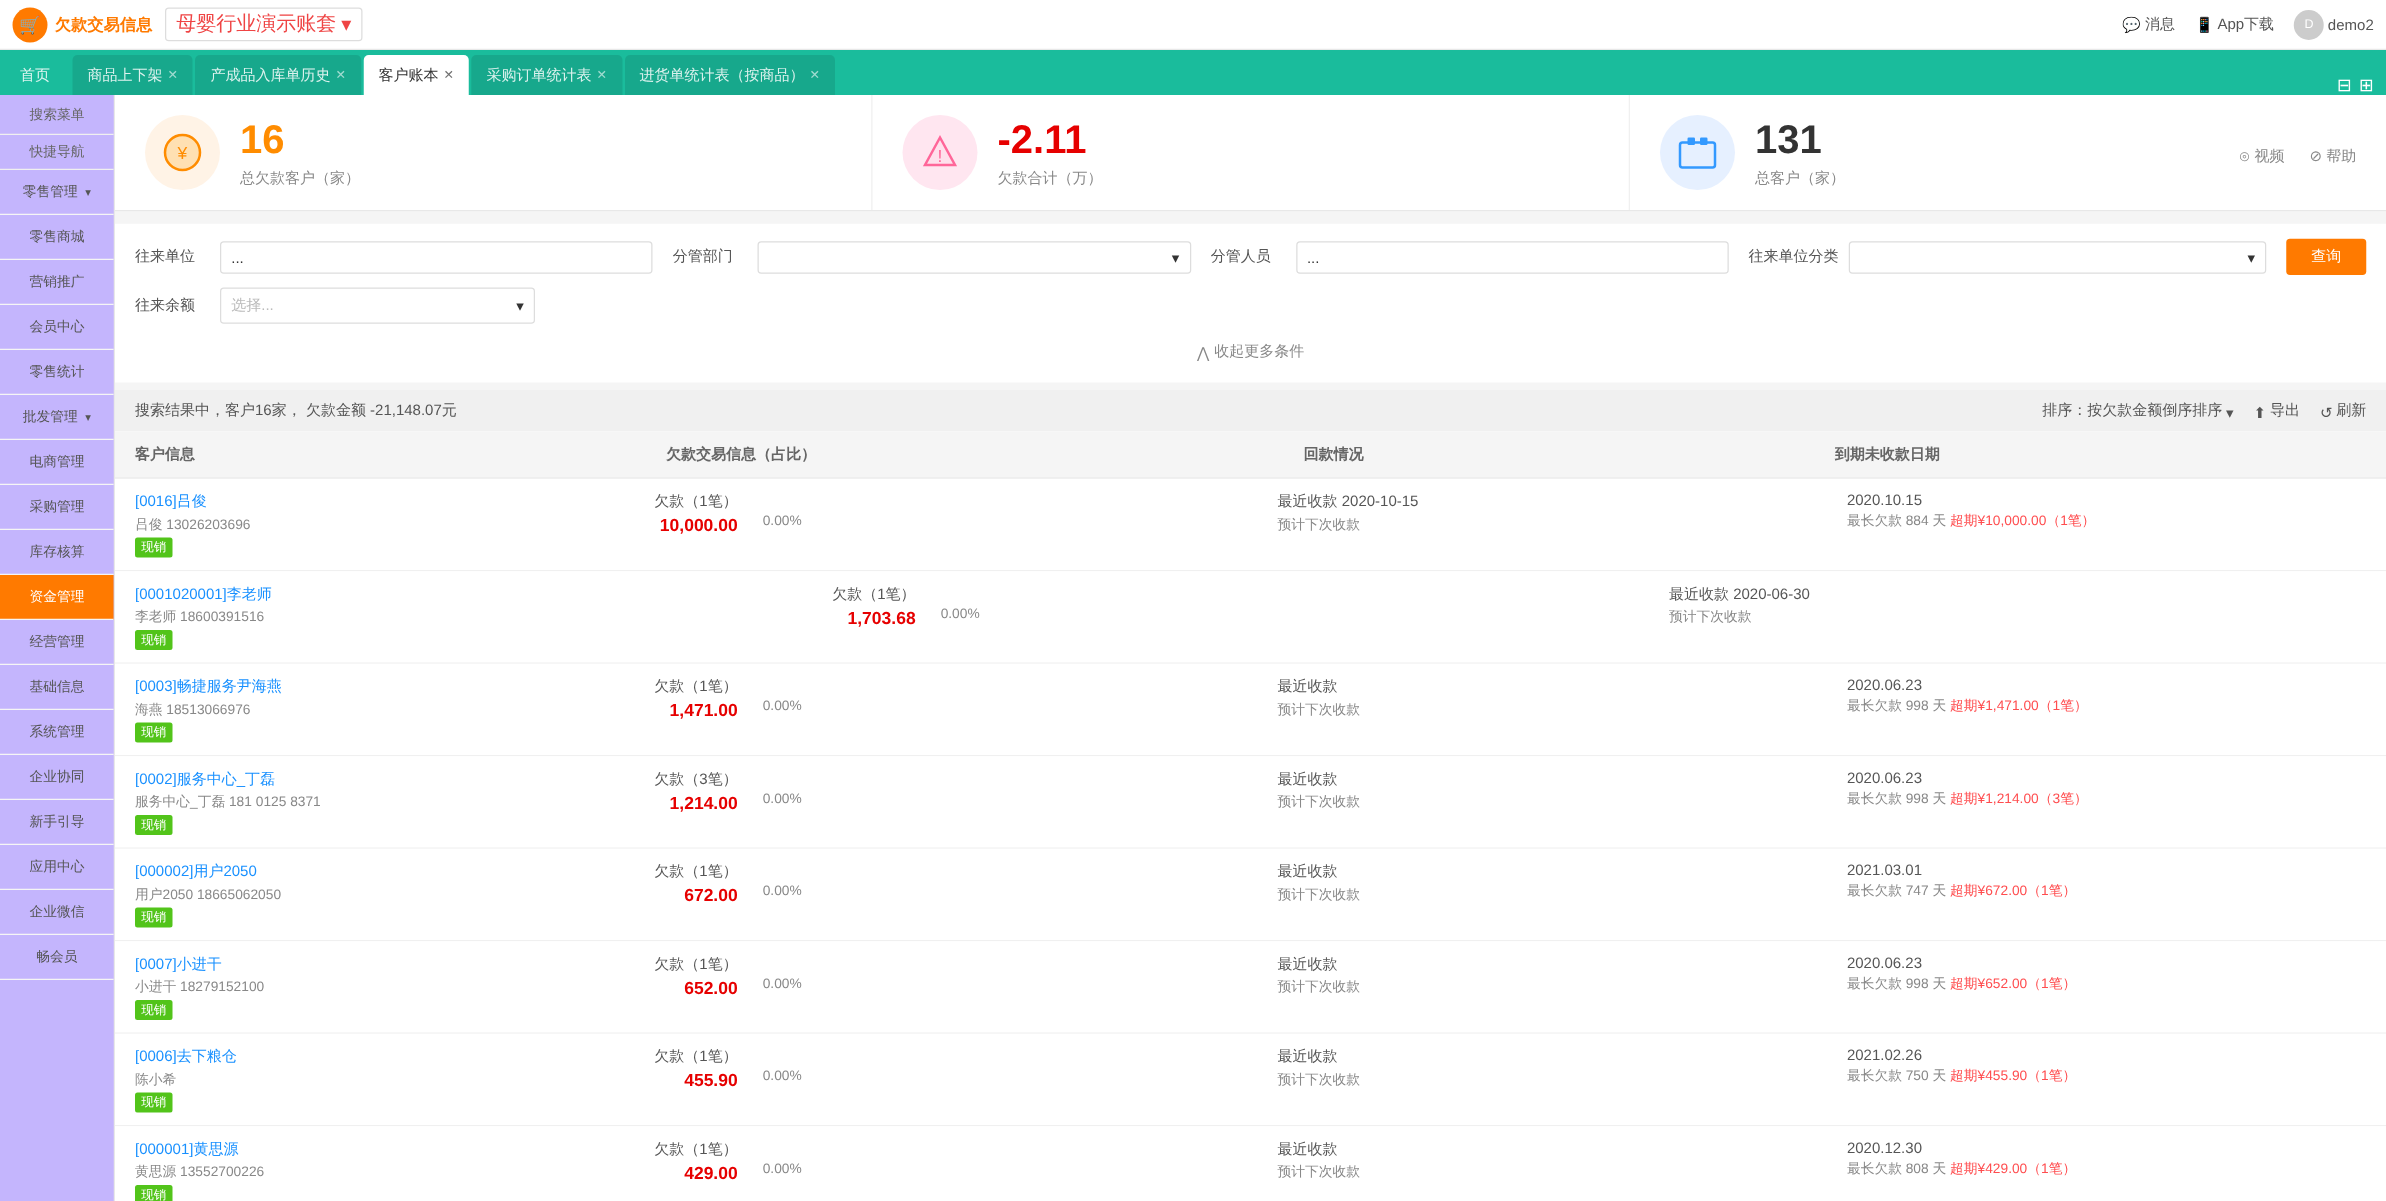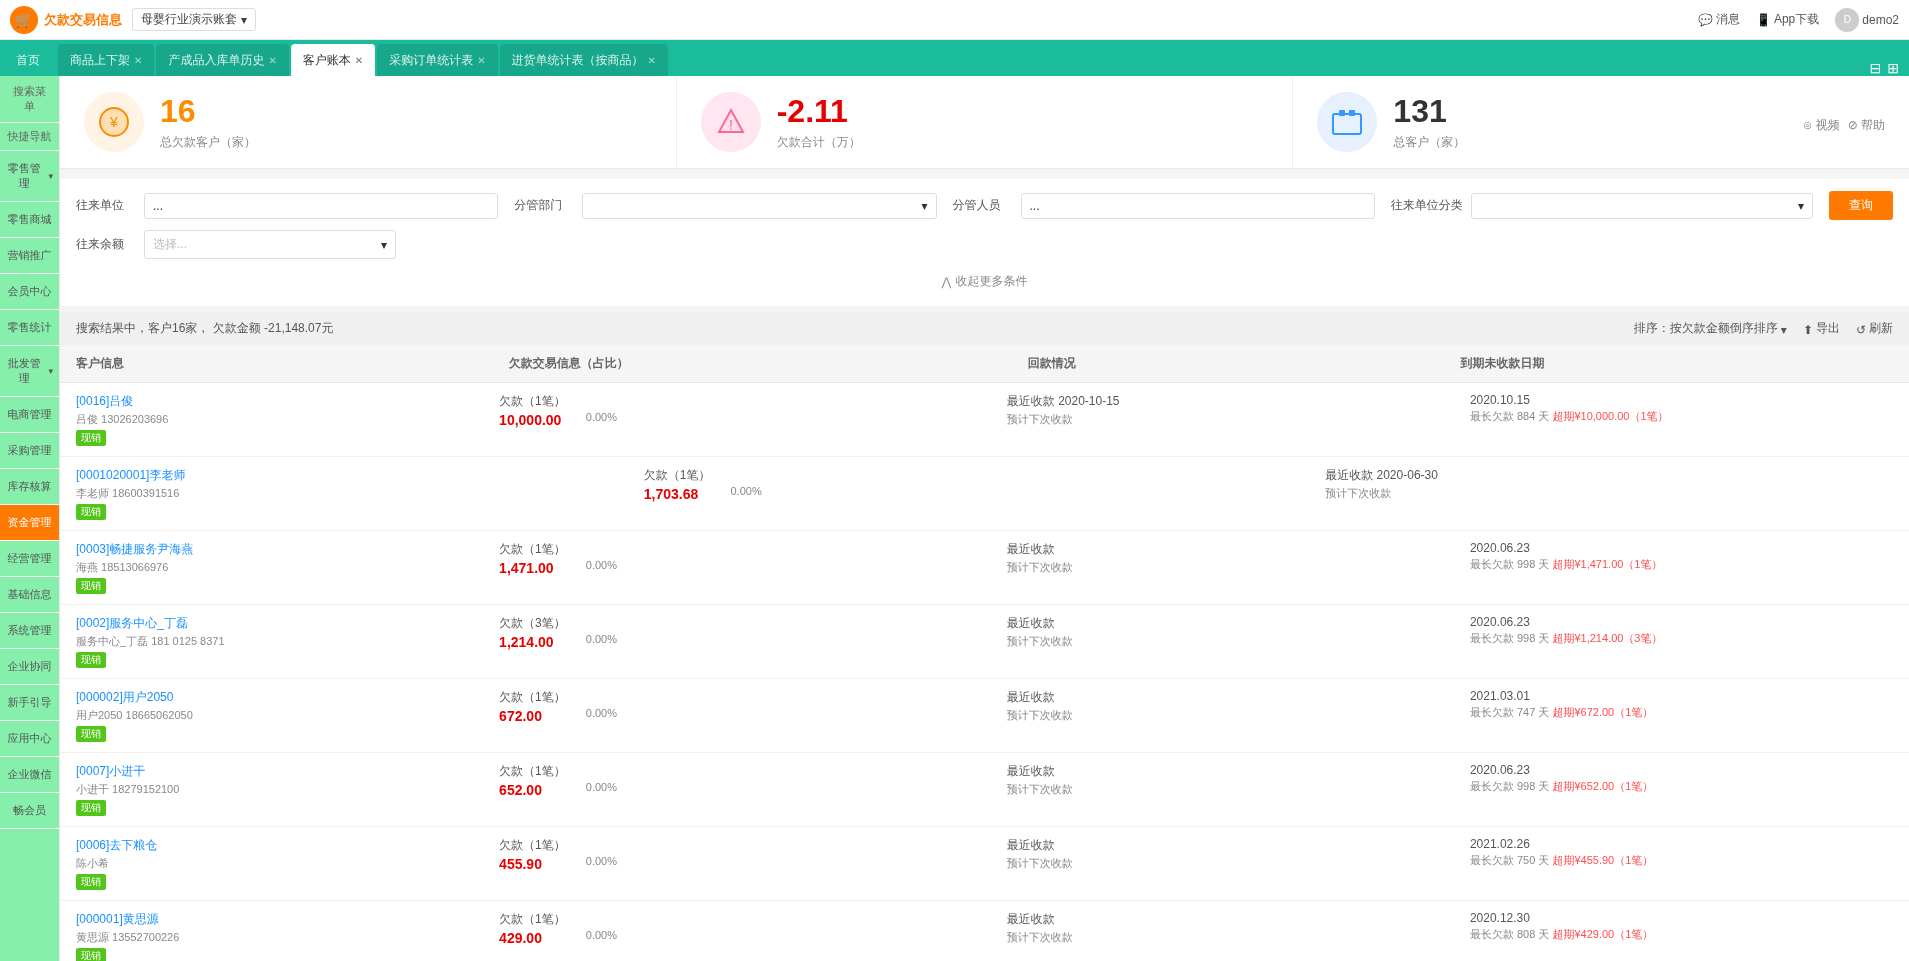--- a/index.html
+++ b/index.html
@@ -5,38 +5,38 @@
     * { box-sizing: border-box; margin: 0; padding: 0; }
     body { font-family: 'Microsoft YaHei', Arial, sans-serif; font-size: 12px; background: #f5f5f5; color: #333; overflow: hidden; height: 961px; }
 
     
     .app-wrapper { display: flex; flex-direction: column; height: 100%; }
     .top-bar { display: flex; align-items: center; background: #fff; height: 40px; border-bottom: 1px solid #e8e8e8; padding: 0 10px; justify-content: space-between; }
     .top-bar-left { display: flex; align-items: center; gap: 10px; }
     .logo-area { display: flex; align-items: center; gap: 6px; }
     .logo-icon { width: 28px; height: 28px; background: #ff7a00; border-radius: 50%; display: flex; align-items: center; justify-content: center; color: white; font-size: 14px; }
     .logo-text { color: #ff7a00; font-size: 13px; font-weight: bold; }
-    .store-select { border: 1px solid #ddd; border-radius: 3px; padding: 2px 8px; font-size: 12px; color: #404040; display: flex; align-items: center; gap: 4px; cursor: pointer; }
+    .store-select { border: 1px solid #ddd; border-radius: 3px; padding: 2px 8px; font-size: 16px; color: #ef4444; display: flex; align-items: center; gap: 4px; cursor: pointer; }
     .top-bar-right { display: flex; align-items: center; gap: 16px; font-size: 12px; color: #555; }
     .top-bar-right span { cursor: pointer; display: flex; align-items: center; gap: 3px; }
     .avatar { width: 24px; height: 24px; background: #ccc; border-radius: 50%; overflow: hidden; display: flex; align-items: center; justify-content: center; color: white; font-size: 10px; }
 
     
     .tab-bar { display: flex; background: #1abc9c; height: 36px; align-items: flex-end; padding-left: 0; overflow: hidden; }
     .tab-item { display: flex; align-items: center; padding: 0 12px; height: 32px; font-size: 12px; cursor: pointer; white-space: nowrap; gap: 4px; color: rgba(255,255,255,0.85); background: rgba(0,0,0,0.1); border-radius: 4px 4px 0 0; margin-left: 2px; }
     .tab-item.home { background: transparent; margin-left: 0; padding: 0 16px; }
     .tab-item.active { background: #fff; color: #333; }
     .tab-close { font-size: 10px; opacity: 0.7; }
     .tab-right { margin-left: auto; display: flex; align-items: center; padding-right: 10px; gap: 6px; color: white; }
 
     
     .main-area { display: flex; flex: 1; overflow: hidden; }
 
     
-    .sidebar { width: 60px; background: #86efac; border-right: 1px solid #e8e8e8; display: flex; flex-direction: column; overflow-y: auto; }
+    .sidebar { width: 92px; background: #c4b5fd; border-right: 1px solid #e8e8e8; display: flex; flex-direction: column; overflow-y: auto; }
     .sidebar-search { padding: 8px; border-bottom: 1px solid #f0f0f0; font-size: 11px; color: #666; cursor: pointer; text-align: center; }
     .sidebar-nav { padding: 6px 0; border-bottom: 1px solid #f0f0f0; font-size: 11px; color: #666; cursor: pointer; text-align: center; }
     .sidebar-item { padding: 10px 6px; font-size: 11px; color: #555; cursor: pointer; text-align: center; border-bottom: 1px solid #f5f5f5; }
     .sidebar-item.active { background: #ff7a00; color: white; }
     .sidebar-item.with-arrow { display: flex; align-items: center; justify-content: center; gap: 6px; }
 
     
     .content { flex: 1; overflow-y: auto; background: #f5f5f5; }
 
     
@@ -44,21 +44,21 @@
     .stat-card { flex: 1; display: flex; align-items: center; padding: 16px 24px; gap: 16px; border-right: 1px solid #f0f0f0; }
     .stat-icon { width: 60px; height: 60px; border-radius: 50%; display: flex; align-items: center; justify-content: center; font-size: 24px; }
     .stat-icon.orange { background: #fff3e6; color: #ff8c00; }
     .stat-icon.pink { background: #ffe6f0; color: #ff6699; }
     .stat-icon.blue { background: #e6f0ff; color: #3399ff; }
     .stat-info { display: flex; flex-direction: column; gap: 4px; }
     .stat-value { font-size: 32px; font-weight: bold; }
     .stat-value.red { color: #e60000; }
     .stat-value.orange-v { color: #ff8c00; }
     .stat-label { font-size: 12px; color: #888; }
-    .stat-top-right { margin-left: auto; display: flex; align-items: flex-start; gap: 8px; font-size: 12px; color: #888; padding-top: 6px; }
+    .stat-top-right { margin-left: auto; display: flex; align-items: flex-start; gap: 20px; font-size: 12px; color: #888; padding-top: 6px; }
 
     
     .filter-area { background: #fff; padding: 12px 16px; margin-bottom: 6px; }
     .filter-row { display: flex; align-items: center; gap: 16px; margin-bottom: 10px; }
     .filter-item { display: flex; align-items: center; gap: 8px; flex: 1; }
     .filter-label { font-size: 12px; color: #555; white-space: nowrap; min-width: 60px; }
     .filter-input { flex: 1; border: 1px solid #ddd; border-radius: 3px; padding: 5px 8px; font-size: 12px; color: #333; display: flex; align-items: center; justify-content: space-between; cursor: pointer; min-width: 0; }
     .filter-input .placeholder { color: #bbb; }
     .filter-btn { background: #ff7a00; color: white; border: none; border-radius: 3px; padding: 6px 20px; font-size: 12px; cursor: pointer; }
     .collapse-row { display: flex; justify-content: center; align-items: center; gap: 4px; color: #888; font-size: 12px; cursor: pointer; padding: 4px; }
@@ -78,21 +78,21 @@
 
     .table-row { display: flex; padding: 10px 16px; border-bottom: 1px solid #f0f0f0; background: #fff; }
 
     .customer-info { flex: 2.5; }
     .customer-name { color: #1890ff; font-size: 12px; cursor: pointer; text-decoration: none; }
     .customer-sub { font-size: 11px; color: #888; margin-top: 2px; }
     .tag { display: inline-block; background: #52c41a; color: white; font-size: 10px; padding: 1px 5px; border-radius: 2px; margin-top: 3px; }
 
     .debt-info { flex: 3; }
     .debt-count { font-size: 12px; color: #555; }
-    .debt-amount { font-size: 14px; color: #e60000; font-weight: bold; margin-top: 2px; }
+    .debt-amount { font-size: 14px; color: #e60000; font-weight: bold; margin-top: 2px; text-align: right; }
     .debt-percent { font-size: 11px; color: #888; }
 
     .return-info { flex: 2.5; }
     .return-date { font-size: 12px; color: #555; }
     .return-next { font-size: 11px; color: #888; margin-top: 2px; }
 
     .due-info { flex: 2.5; margin-left: 40px; }
     .due-date { font-size: 12px; color: #555; }
     .due-overdue { font-size: 11px; color: #888; margin-top: 2px; }
     .due-overdue span { color: #ff4d4f; cursor: pointer; }

